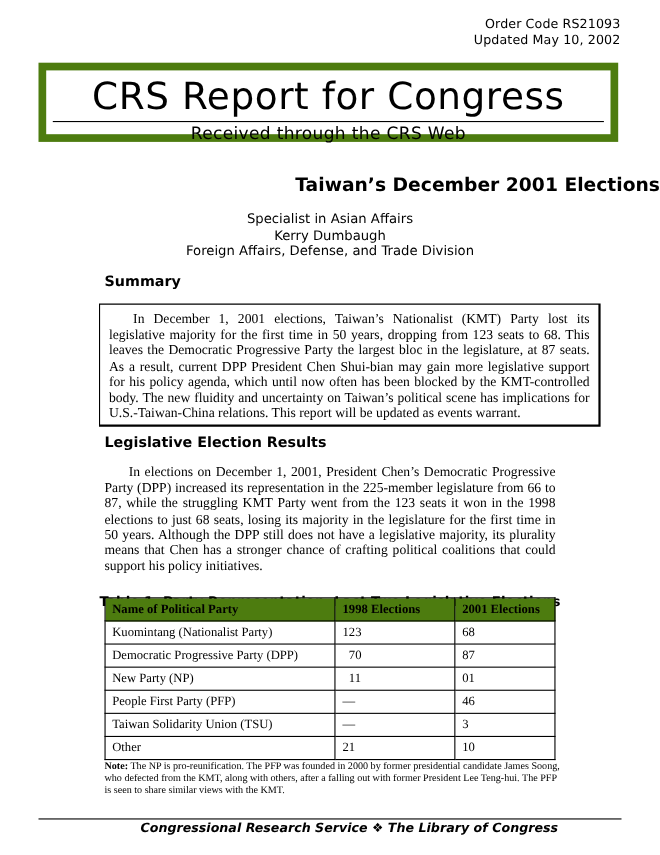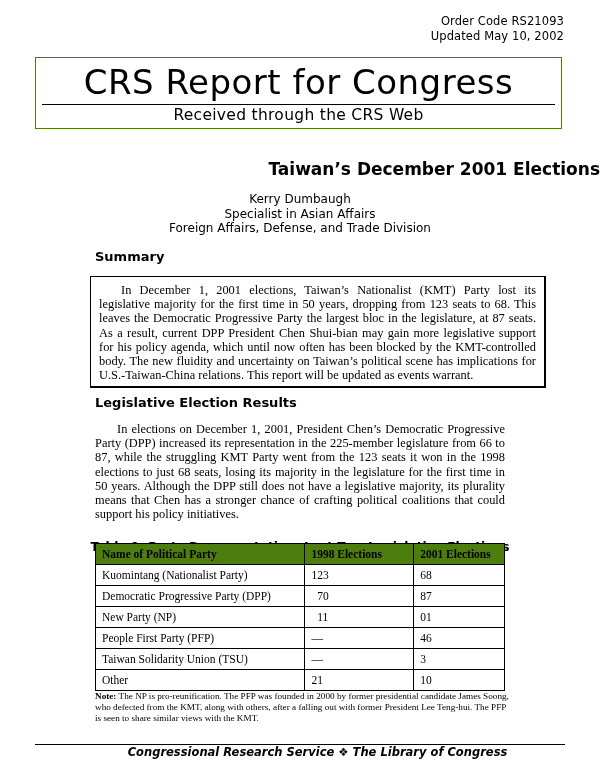--- a/index.html
+++ b/index.html
@@ -6,21 +6,21 @@
     body {
       width: 600px; height: 777px; position: relative; overflow: hidden;
       color: #000; font-family: "DejaVu Sans", sans-serif;
     }
     .order-block {
       position: absolute; right: 36px; top: 14px; text-align: right;
       font-size: 11.5px; line-height: 15px; letter-spacing: 0.1px;
     }
     .masthead {
       position: absolute; left: 35px; top: 57px; width: 527px; height: 72px;
-      border: 1px solid #4d7c0f; box-sizing: border-box;
+      border: 7px solid #4d7c0f; box-sizing: border-box;
     }
     .masthead .title {
       position: absolute; left: 0; right: 0; top: 4px; text-align: center;
       font-size: 34px; line-height: 40px; letter-spacing: 0.5px;
     }
     .masthead .rule {
       position: absolute; left: 6px; right: 6px; top: 46px; border-top: 1px solid #000;
     }
     .masthead .subtitle {
       position: absolute; left: 0; right: 0; top: 47px; text-align: center;
@@ -91,22 +91,22 @@
 
 <div class="masthead">
   <div class="title">CRS Report for Congress</div>
   <div class="rule"></div>
   <div class="subtitle">Received through the CRS Web</div>
 </div>
 
 <div class="doc-title">Taiwan’s December 2001 Elections</div>
 
 <div class="author-block">
+  <div>Specialist in Asian Affairs</div>
   <div>Kerry Dumbaugh</div>
-  <div>Specialist in Asian Affairs</div>
   <div>Foreign Affairs, Defense, and Trade Division</div>
 </div>
 
 <div class="section-heading" style="top:249px;">Summary</div>
 
 <div class="summary-box">
   <p class="serif-para">In December 1, 2001 elections, Taiwan’s Nationalist (KMT) Party lost its legislative majority for the first time in 50 years, dropping from 123 seats to 68.  This leaves the Democratic Progressive Party the largest bloc in the legislature, at 87 seats.  As a result, current DPP President Chen Shui-bian may gain more legislative support for his policy agenda, which until now often has been blocked by the KMT-controlled body.  The new fluidity and uncertainty on Taiwan’s political scene has implications for U.S.-Taiwan-China relations.  This report will be updated as events warrant.</p>
 </div>
 
 <div class="section-heading" style="top:395px;">Legislative Election Results</div>

